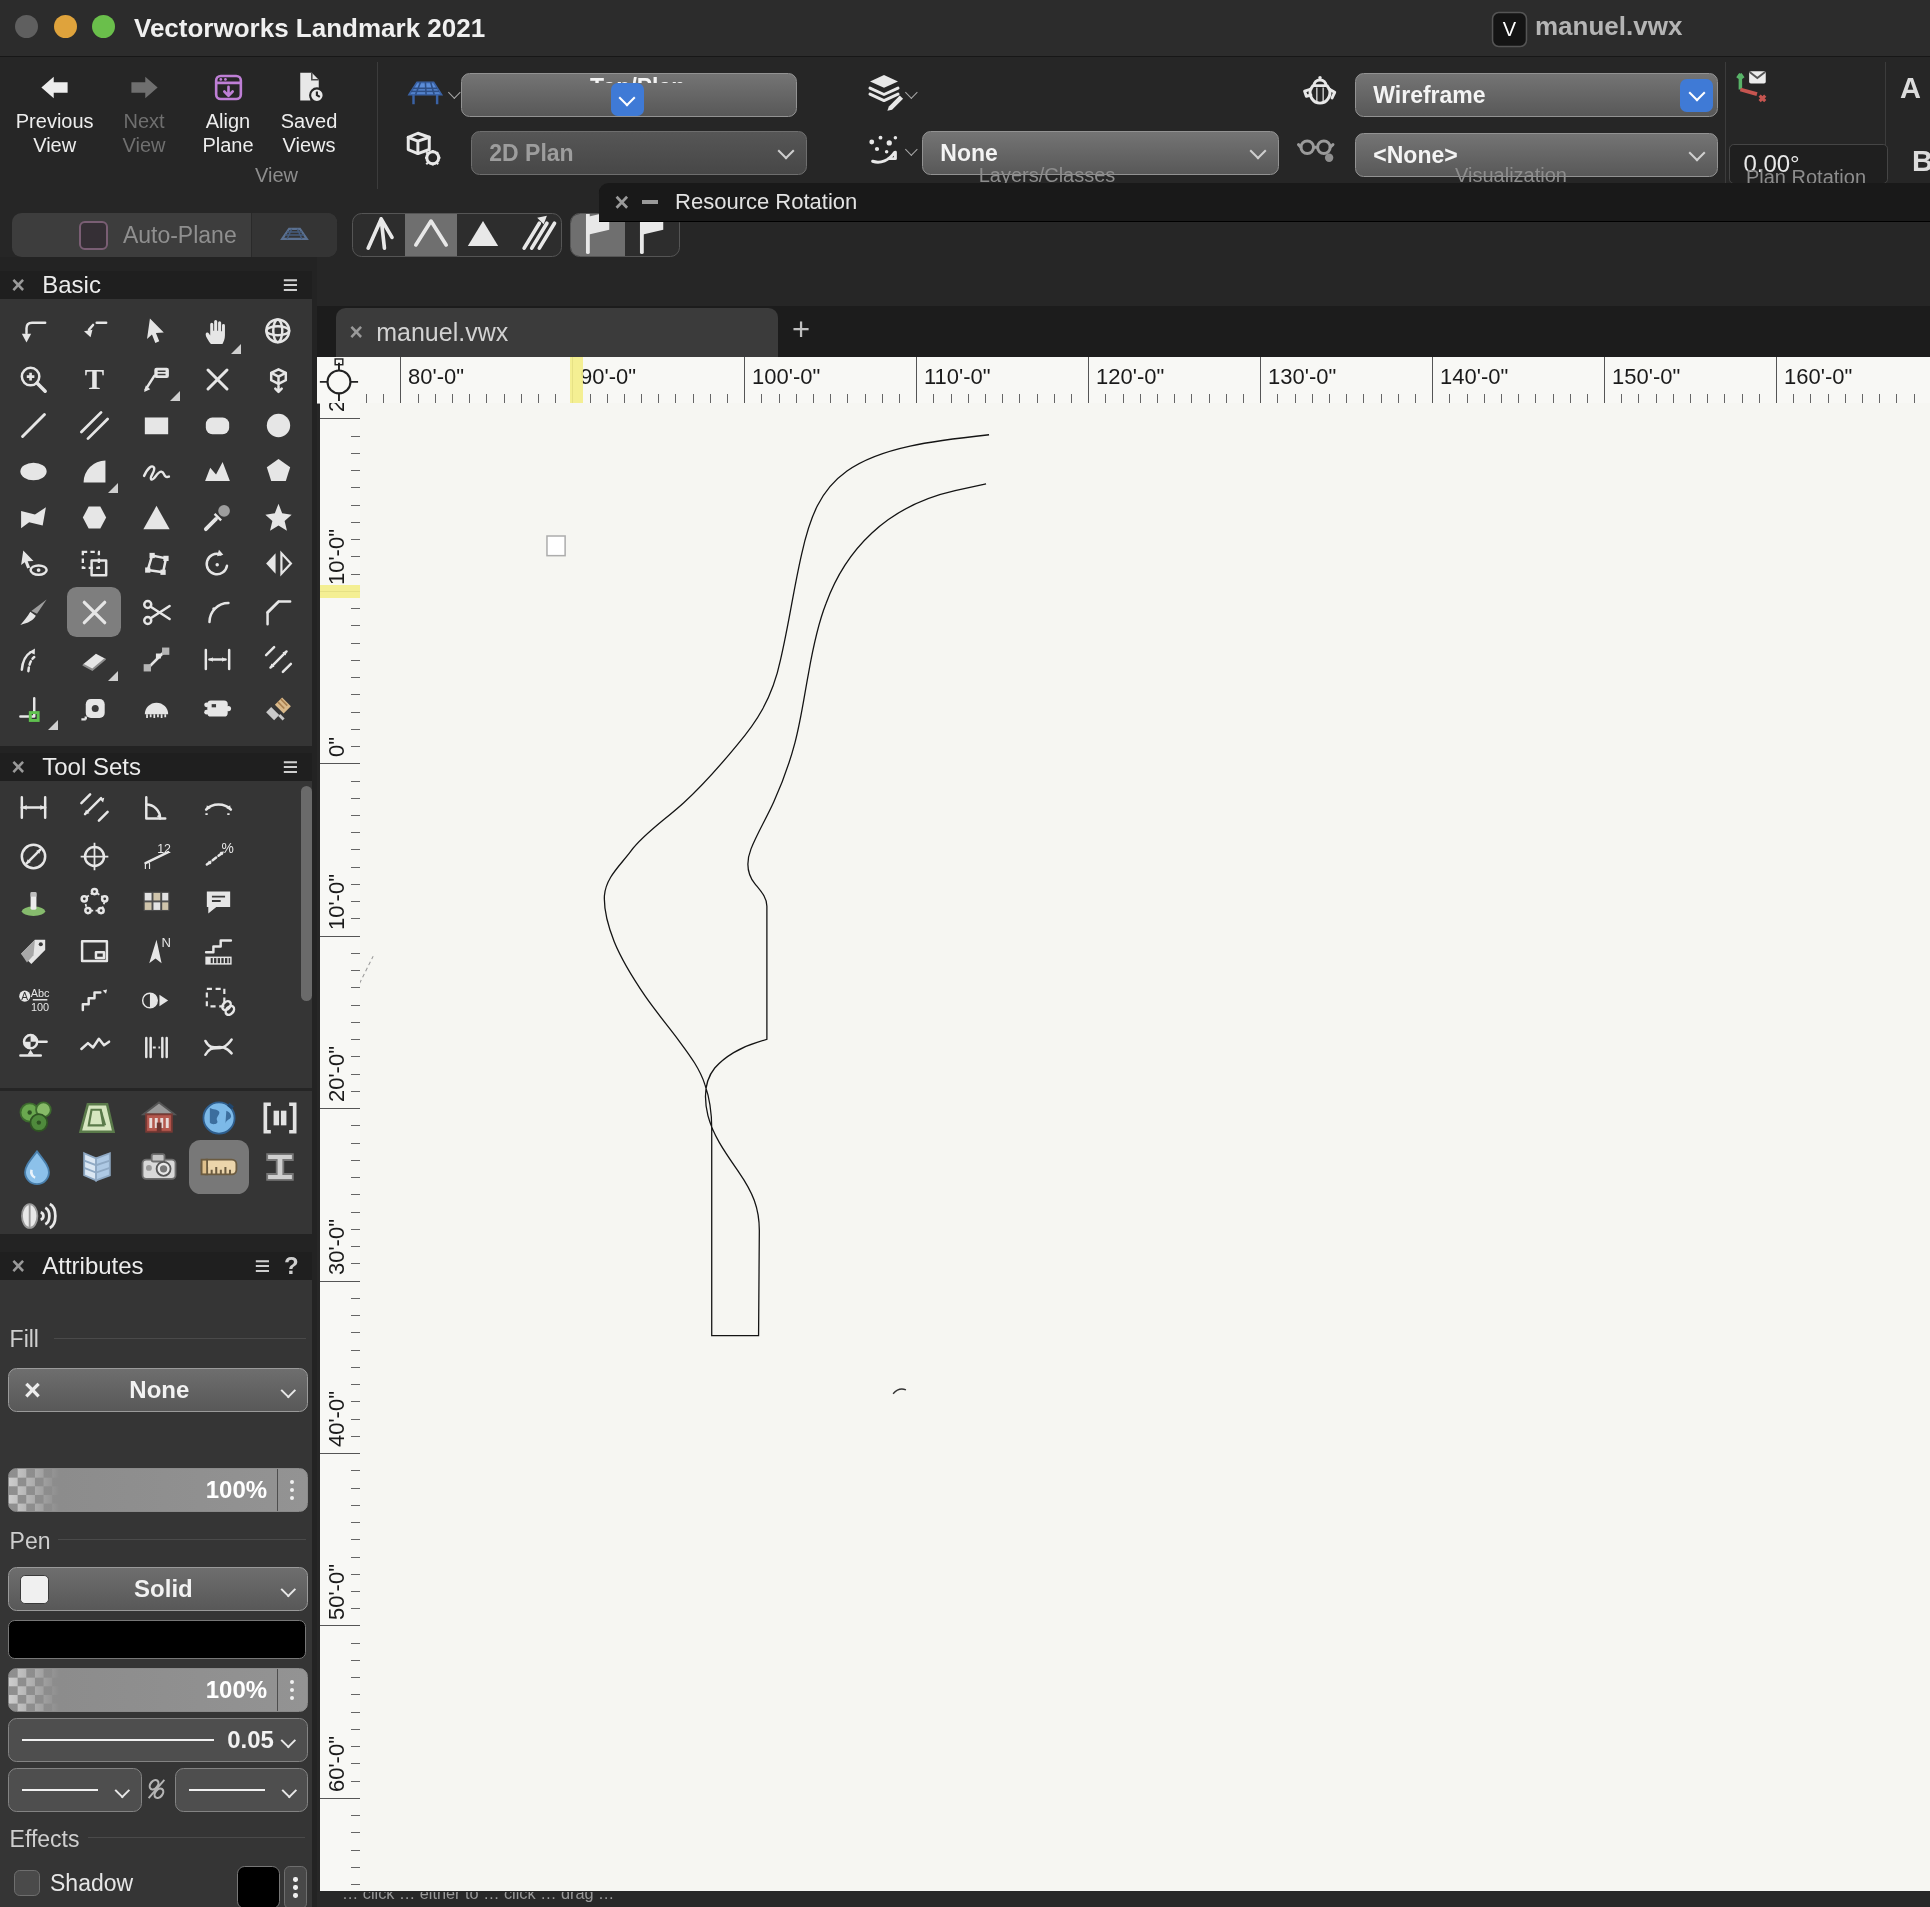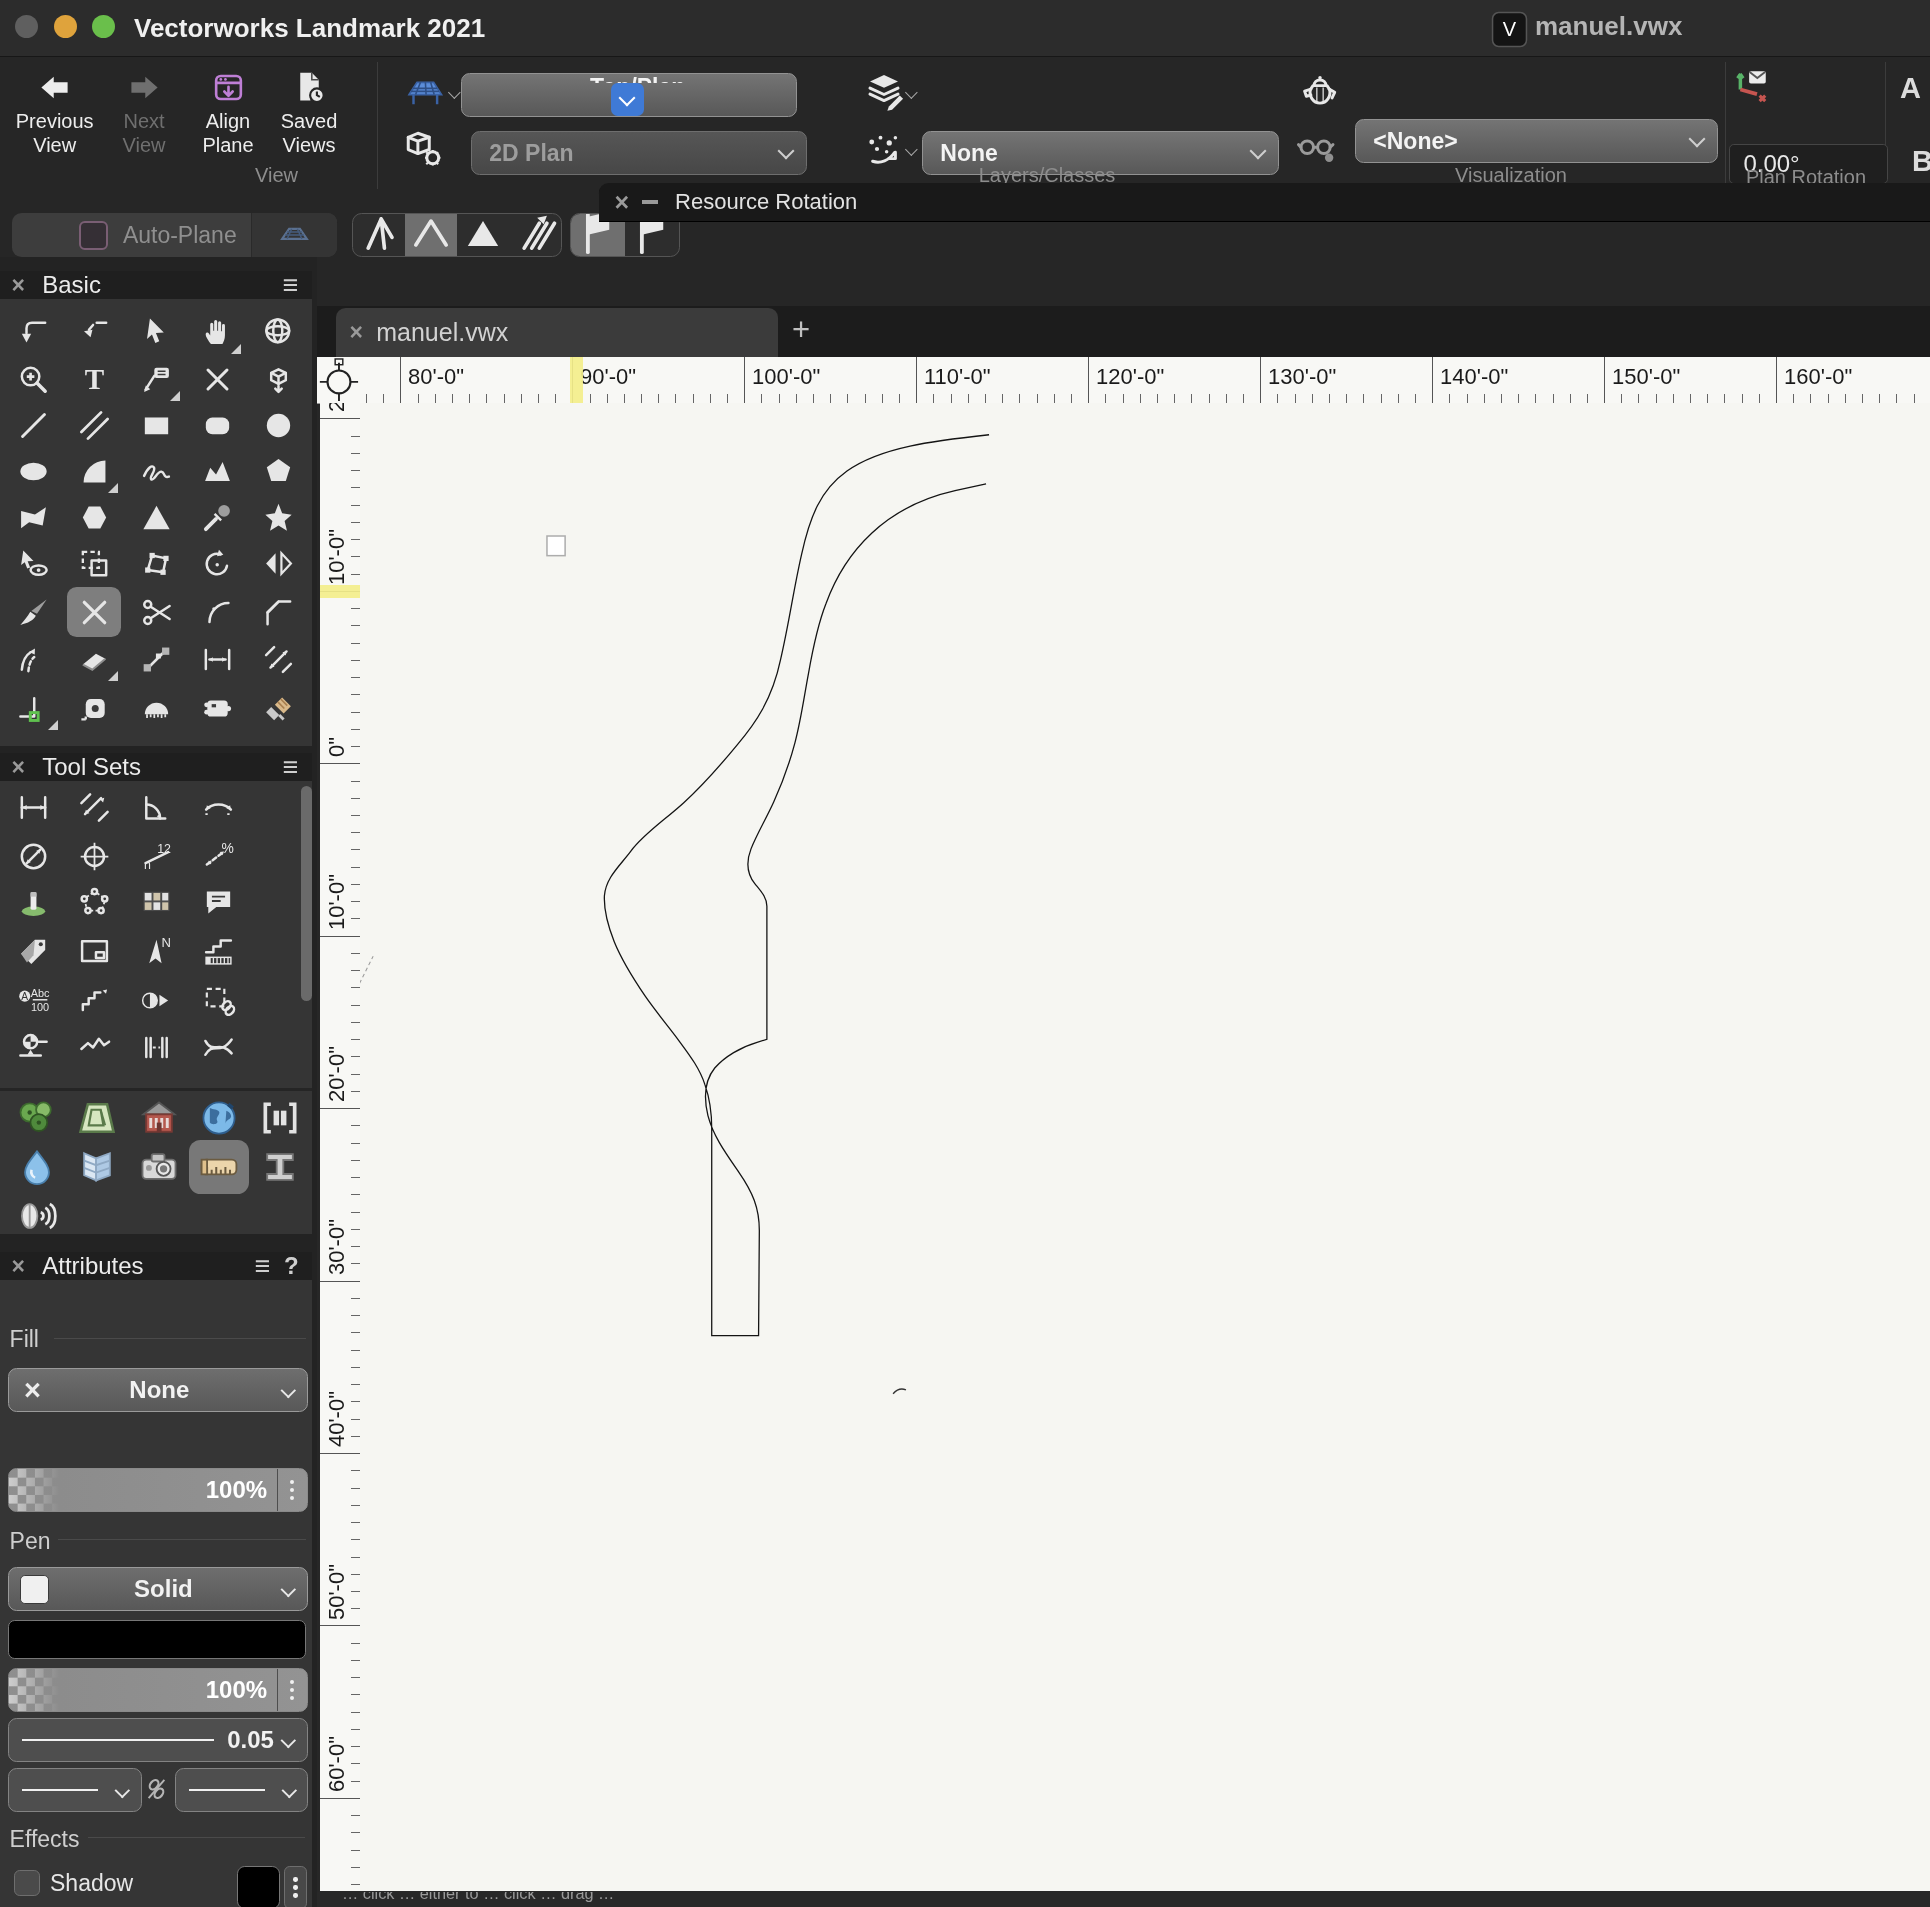--- a/index.html
+++ b/index.html
@@ -213,20 +213,24 @@
           <path d="M14.8 20.8 21 14.5l1.9 1.9-6.3 6.3-2.7.6z" fill="currentColor"></path>
         </svg></span>
     <span class="chev-sm" style="left:905px;top:29px;"></span>
     <span class="abs tico" style="left:1299px;top:11.5px;color:#e8e8e8;"><svg viewBox="0 0 24 24" aria-hidden="true" style="width: 42px; height: 42px;">
           <path d="M8 9.5h8l1.5 2.2c.9 4-1.6 7.8-5.5 7.8s-6.4-3.8-5.5-7.8z" stroke="currentColor" fill="none" stroke-width="1.7" stroke-linecap="round" stroke-linejoin="round"></path>
           <path d="M8.6 9.5c0-2 1.4-3.2 3.4-3.2s3.4 1.2 3.4 3.2" stroke="currentColor" fill="none" stroke-width="1.7" stroke-linecap="round" stroke-linejoin="round"></path>
           <circle cx="12" cy="5" r="1" fill="currentColor"></circle>
           <path d="M6.8 11.5 3.2 12.6l1 3 2.6-.7M17.2 11.5l3.2 1.8-1.5 3.2" stroke="currentColor" fill="none" stroke-width="1.7" stroke-linecap="round" stroke-linejoin="round"></path>
           <path d="M10.2 10.5v8.5M13.8 10.5v8.5" stroke="currentColor" stroke-width=".7"></path>
         </svg></span>
+    <div class="abs dd" style="left:1355px;top:16.3px;width:361px;">
+      <span class="dd-val">Wireframe</span>
+      <span class="chevbox blue chev"></span>
+    </div>
     <div class="abs vsep" style="left:1725px;top:4.8px;height:127px;"></div>
     <span class="abs tico" style="left:1729px;top:7.7px;"><svg viewBox="0 0 24 24" aria-hidden="true" style="width: 42px; height: 42px;">
           <path d="M6.5 14V5.2" stroke="#58b368" stroke-width="2" fill="none"></path>
           <path d="M6.5 5 4.8 7.5M6.5 5l1.7 2.5" stroke="#58b368" stroke-width="1.6" fill="none"></path>
           <path d="M6.5 14l9.5 2.6" stroke="#c65550" stroke-width="2.2" fill="none"></path>
           <rect x="11.5" y="3.5" width="9.5" height="7" rx="1" fill="#ececec"></rect>
           <path d="M11.8 4l4.4 3.4L20.6 4" stroke="#555" fill="none" stroke-width="1.1"></path>
           <path d="M17.5 17.5l3.2 3.2m0-3.2-3.2 3.2" stroke="#c65550" stroke-width="1.8"></path>
         </svg></span>
     <div class="abs vsep" style="left:1885px;top:4.8px;height:127px;"></div>
@@ -257,21 +261,21 @@
     <div class="abs dd" style="left:922px;top:74px;width:355px;">
       <span class="dd-val">None</span>
       <span class="chevbox chev gray"></span>
     </div>
     <span class="abs tico" style="left:1295px;top:71px;color:#9a9a9a;"><svg viewBox="0 0 24 24" aria-hidden="true" style="width: 42px; height: 42px;">
           <circle cx="7" cy="11" r="3.6" stroke="currentColor" fill="none" stroke-width="1.7" stroke-linecap="round" stroke-linejoin="round"></circle>
           <circle cx="16.5" cy="11" r="3.6" stroke="currentColor" fill="none" stroke-width="1.7" stroke-linecap="round" stroke-linejoin="round"></circle>
           <path d="M10.6 11h2.3M3.4 11 2 9.5M20.1 11l1.6-1.5" stroke="currentColor" fill="none" stroke-width="1.7" stroke-linecap="round" stroke-linejoin="round"></path>
           <circle cx="19.5" cy="17" r="2.4" fill="#8f8f8f"></circle>
         </svg></span>
-    <div class="abs dd" style="left:1355px;top:62px;width:361px;gap:40px;">
+    <div class="abs dd" style="left:1355px;top:76px;width:361px;gap:40px;">
       <span class="dd-val">&lt;None&gt;</span>
       <span class="chevbox chev gray"></span>
     </div>
     <div class="abs" id="angle-field" style="left:1729px;top:87px;">0.00°</div>
 
     <div class="abs grouplab" style="left:219px;top:107px;width:115px;">View</div>
     <div class="abs grouplab" style="left:951px;top:107px;width:192px;">Layers/Classes</div>
     <div class="abs grouplab" style="left:1434px;top:107px;width:154px;">Visualization</div>
     <div class="abs grouplab" style="left:1729px;top:109px;width:154px;">Plan Rotation</div>
   </div>

